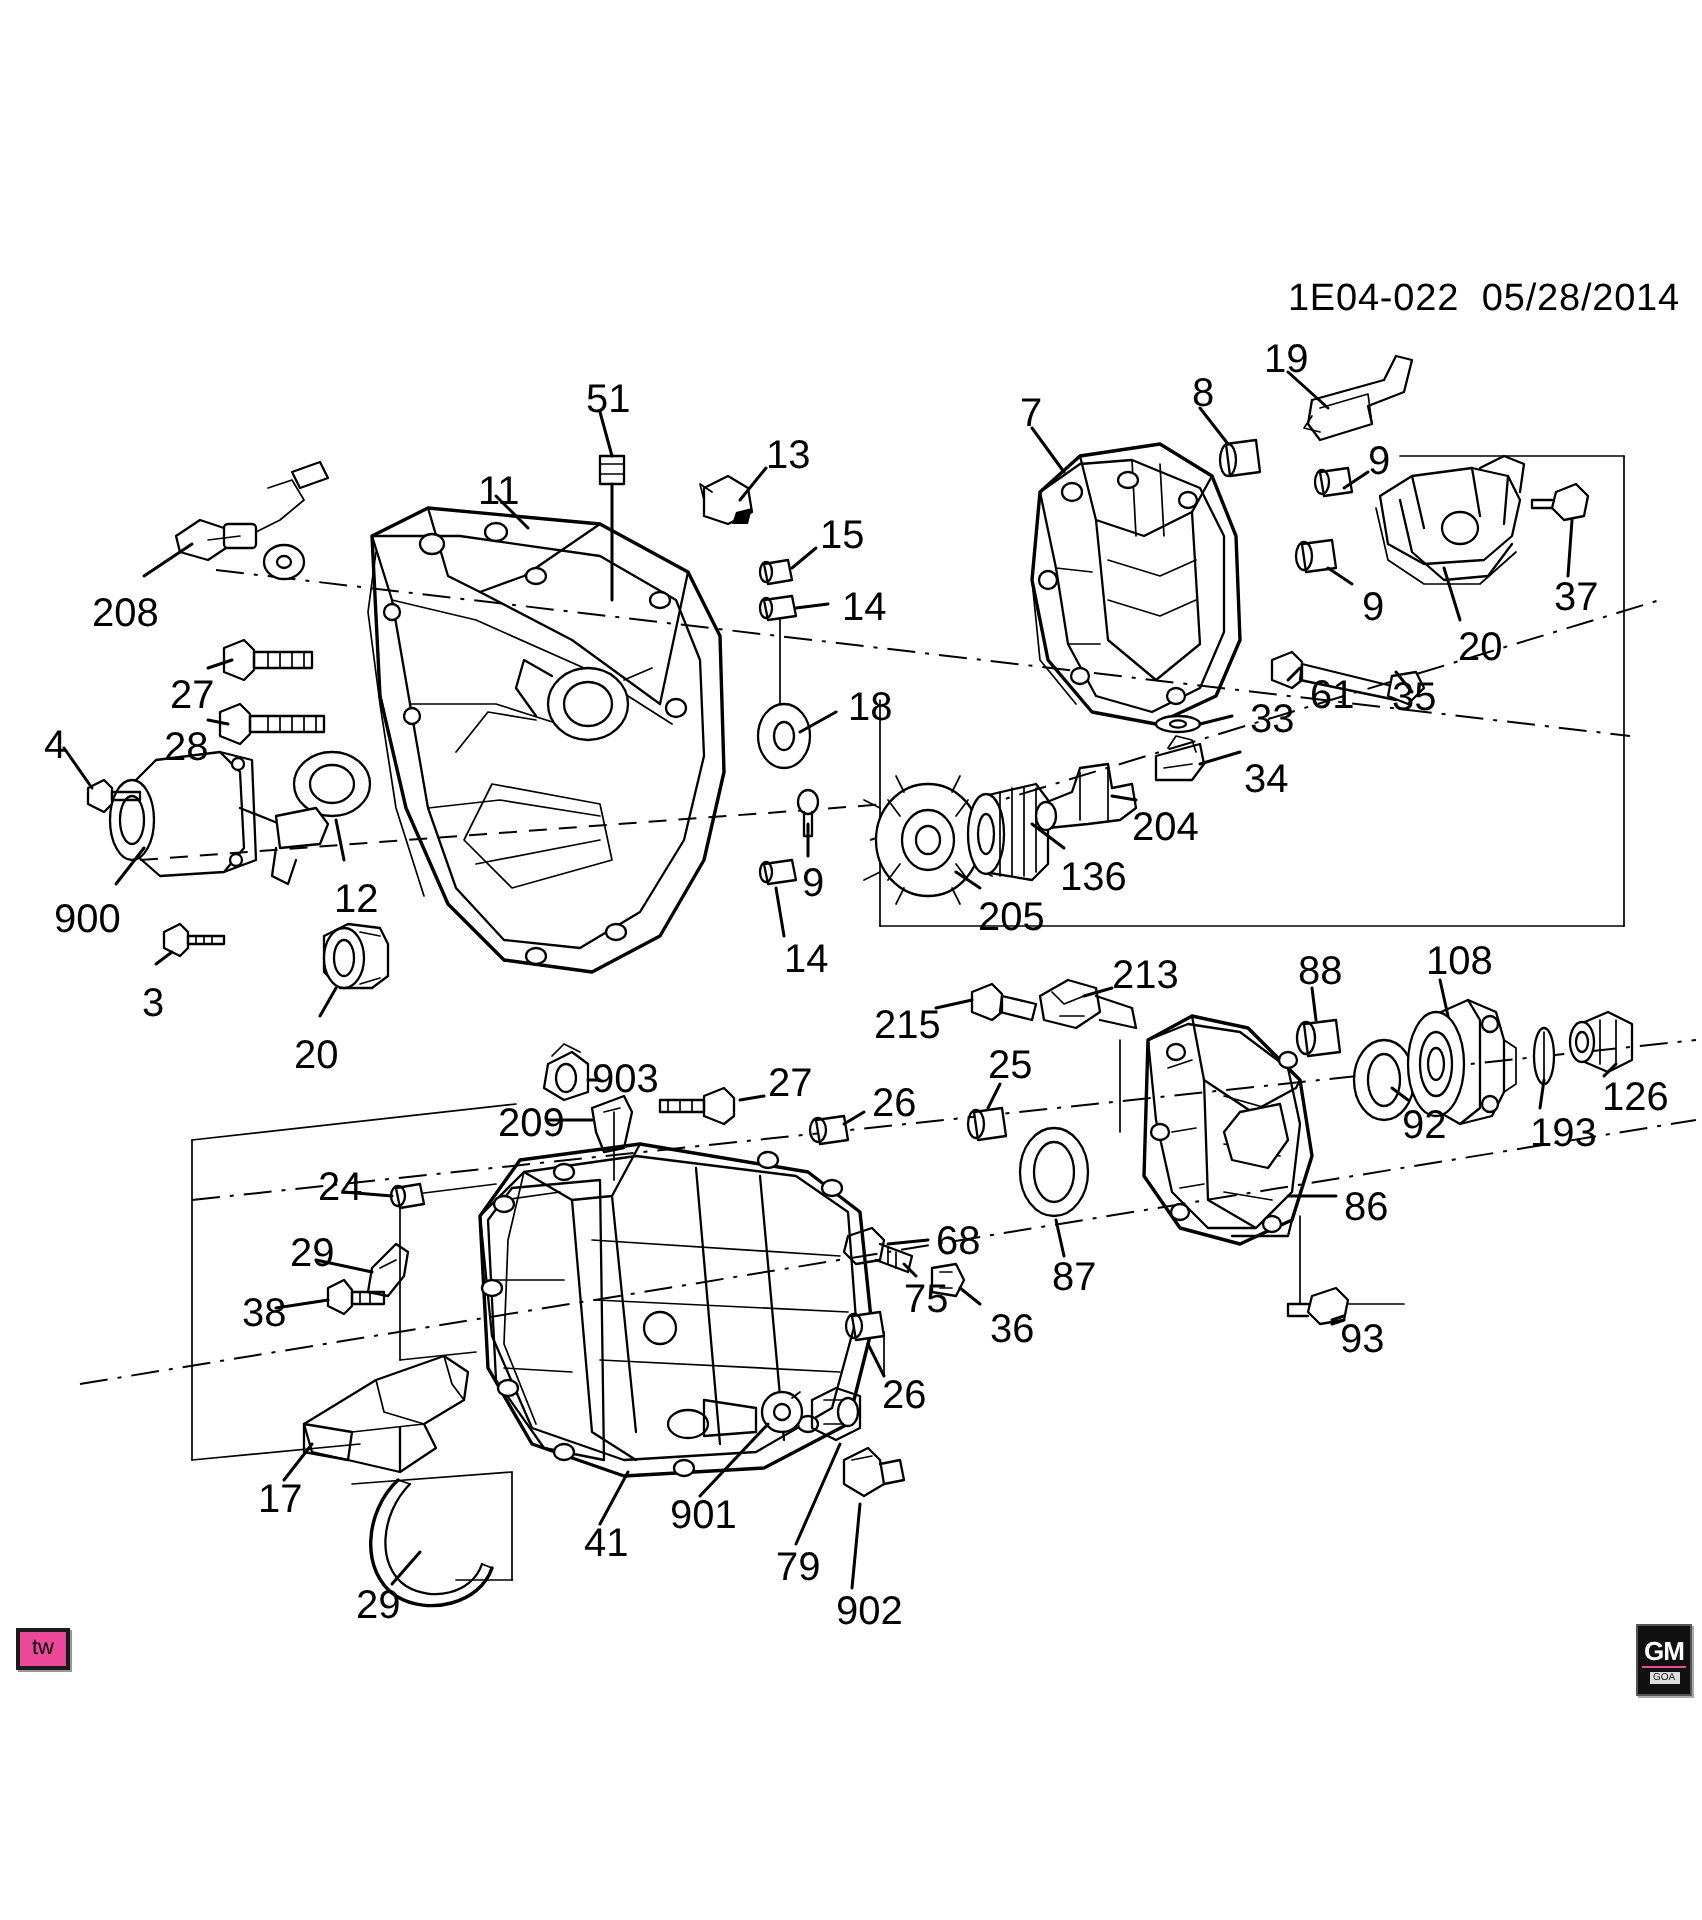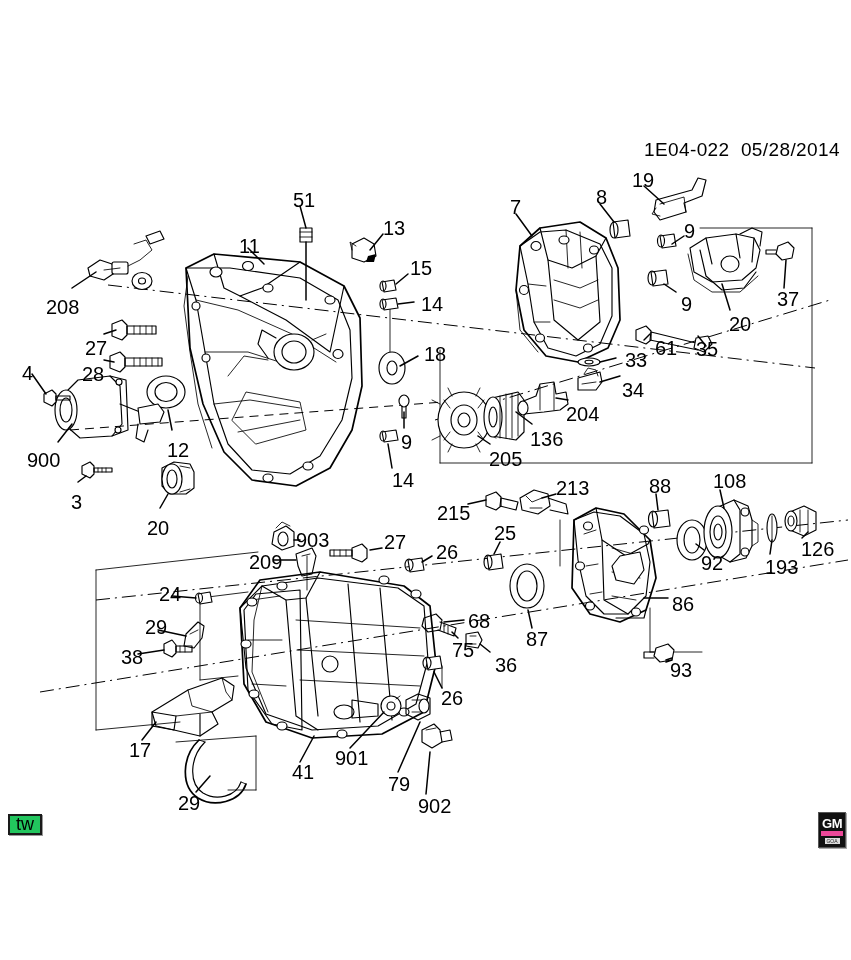--- a/index.html
+++ b/index.html
@@ -13,32 +13,32 @@
     position:absolute;top:139px;left:0;width:840px;text-align:right;
     font-size:19px;letter-spacing:.4px;font-family:"Liberation Sans",sans-serif;
     white-space:pre;
   }
   .cal{
     position:absolute;font-size:20px;font-family:"Liberation Sans",sans-serif;
     line-height:1;white-space:nowrap;
   }
   .twbox{
     position:absolute;left:8px;top:814px;border:2px solid #1a1a1a;
-    background:#22c55e;padding:1px 6px 2px 6px;font-size:18px;line-height:14px;
+    background:#ec4899;padding:1px 6px 2px 6px;font-size:11px;line-height:14px;
     box-shadow:1px 1px 0 #999;
   }
   .gmlogo{
     position:absolute;left:818px;top:812px;width:26px;height:34px;
     background:#111;border:1px solid #555;box-shadow:1px 1px 0 #aaa;
     display:flex;flex-direction:column;align-items:center;justify-content:center;
   }
   .gmlogo .gmtxt{
     color:#fff;font-size:13px;font-weight:bold;line-height:13px;
     font-family:"Liberation Sans",sans-serif;letter-spacing:-.5px;
-    border-bottom:5px solid #ec4899;padding:0 1px 1px 1px;
+    border-bottom:1px solid #ec4899;padding:0 1px 1px 1px;
   }
   .gmlogo .gmbar{
     margin-top:2px;width:15px;height:6px;background:#ddd;color:#222;
     font-size:5px;line-height:6px;text-align:center;font-family:"Liberation Sans",sans-serif;
   }
   svg{position:absolute;left:0;top:0;}
   .ln{fill:none;stroke:#000;stroke-width:1.15;stroke-linecap:round;stroke-linejoin:round;}
   .ln2{fill:none;stroke:#000;stroke-width:1.7;stroke-linecap:round;stroke-linejoin:round;}
   .thin{fill:none;stroke:#000;stroke-width:.85;stroke-linecap:round;stroke-linejoin:round;}
   .lead{fill:none;stroke:#000;stroke-width:1.5;stroke-linecap:round;}

